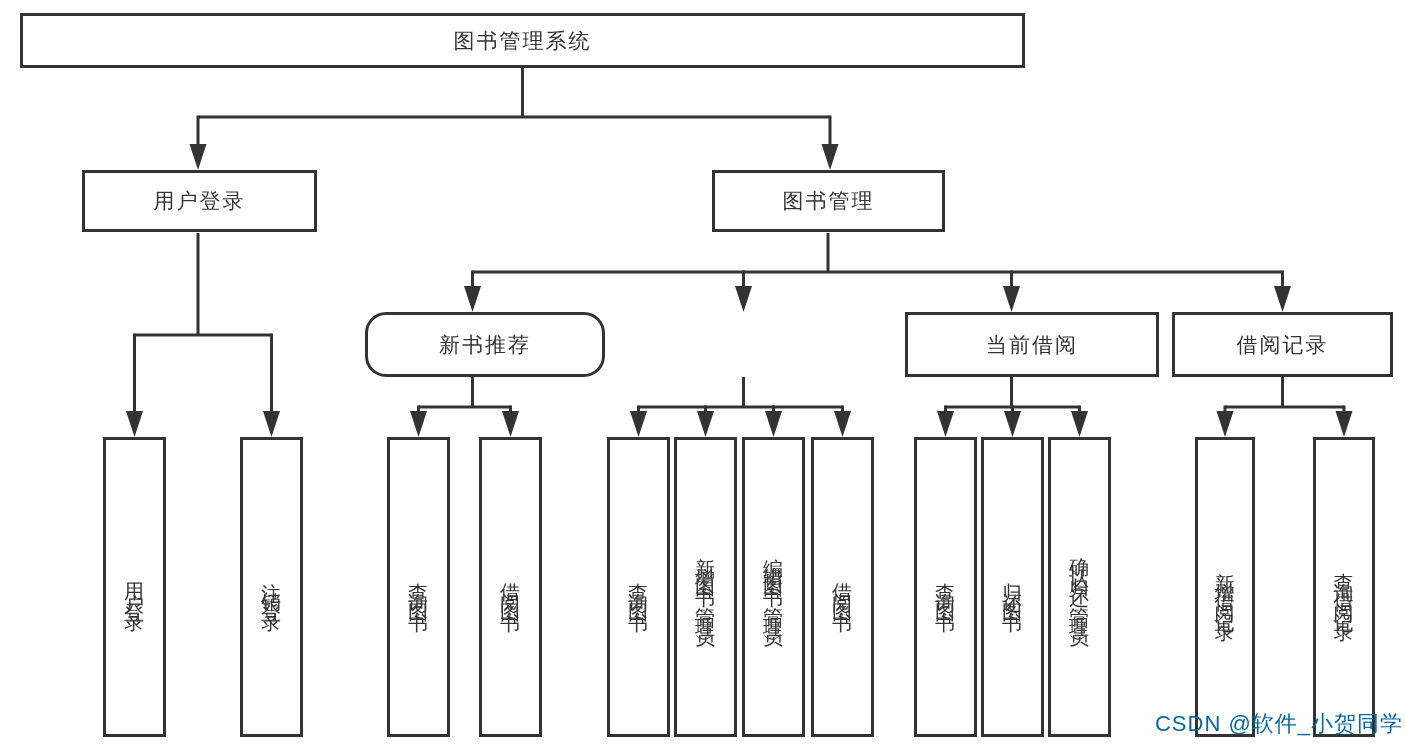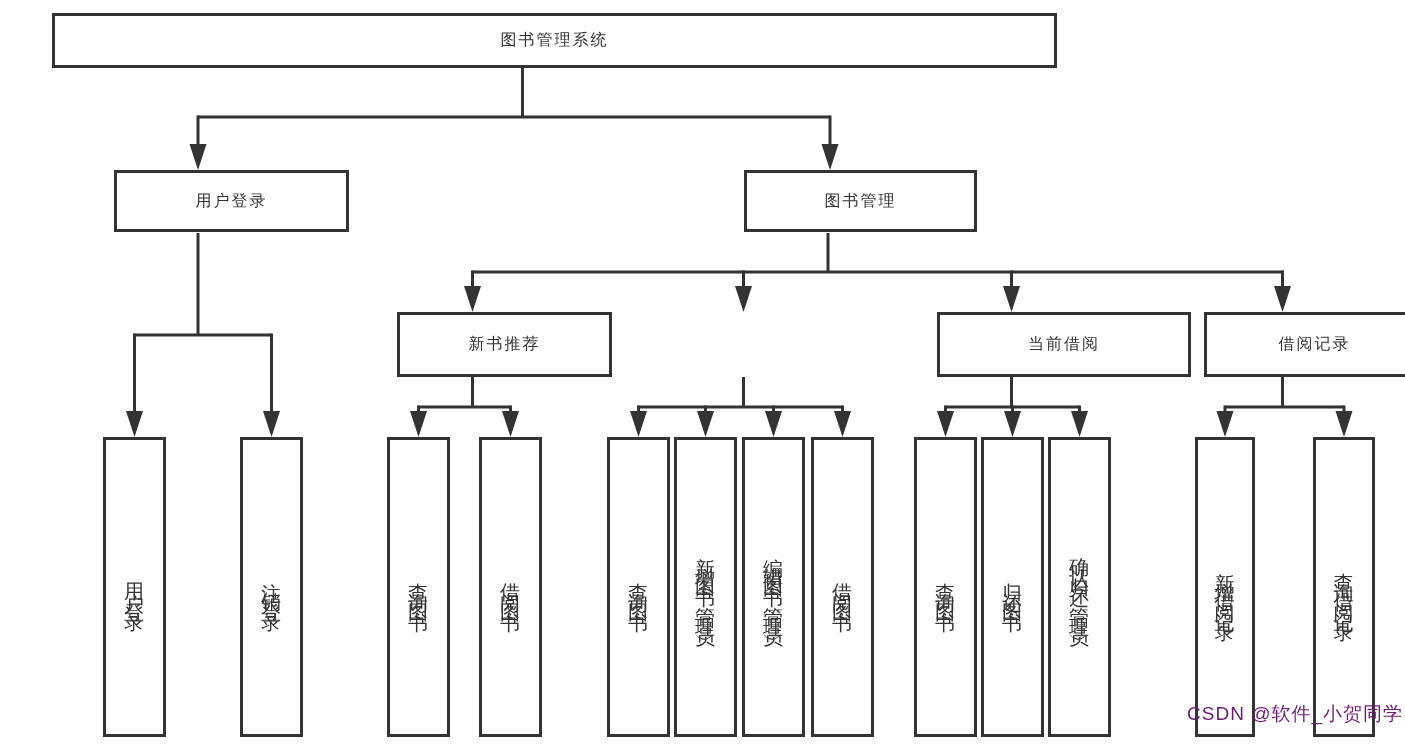--- a/index.html
+++ b/index.html
@@ -16,37 +16,37 @@
     position: absolute;
     box-sizing: border-box;
     border: 3px solid #333333;
     background: #ffffff;
     color: #333333;
     display: flex;
     align-items: center;
     justify-content: center;
     z-index: 2;
   }
-  .node.h { font-size: 16px; letter-spacing: 2px; margin-left: 32px; }
+  .node.h { font-size: 21px; letter-spacing: 2px; }
   .node.v span {
     writing-mode: vertical-rl;
     -webkit-writing-mode: vertical-rl;
     text-orientation: mixed;
     font-size: 20px;
     line-height: 1;
     letter-spacing: 10px;
     white-space: nowrap;
   }
   .watermark {
     position: absolute;
     right: 2px;
-    bottom: 20px;
-    font-size: 19px;
+    bottom: 8px;
+    font-size: 22px;
     letter-spacing: 1px;
-    color: #701a75;
+    color: #0369a1;
     z-index: 5;
     pointer-events: none;
   }
 </style>
 </head>
 <body>
 
 <div class="canvas">
 
   <svg class="wires" width="1405" height="747" viewBox="0 0 1405 747">
@@ -95,21 +95,21 @@
       <polygon points="1216.5,411 1233.5,411 1225,437" fill="#333333"></polygon>
       <line x1="1344" y1="405.5" x2="1344" y2="423" stroke="#333333" stroke-width="3"></line>
       <polygon points="1335.5,411 1352.5,411 1344,437" fill="#333333"></polygon>
     </svg>
 
   <div class="node h" style="left:20px; top:13px; width:1005px; height:55px;">图书管理系统</div>
 
   <div class="node h" style="left:82px; top:170px; width:235px; height:62px;">用户登录</div>
   <div class="node h" style="left:712px; top:170px; width:233px; height:62px;">图书管理</div>
 
-  <div class="node h" style="left:365px; top:312px; width:215px; height:65px;">新书推荐</div>
+  <div class="node h" style="left:365px; top:312px; width:240px; height:65px;border-radius:21px;">新书推荐</div>
   <div class="node h" style="left:905px; top:312px; width:254px; height:65px;">当前借阅</div>
   <div class="node h" style="left:1172px; top:312px; width:221px; height:65px;text-align:right;">借阅记录</div>
 
   <div class="node v" style="left:103px; top:437px; width:63px; height:300px;">
     <span>用户登录</span>
   </div>
   <div class="node v" style="left:240px; top:437px; width:63px; height:300px;">
     <span>注销登录</span>
   </div>
 

